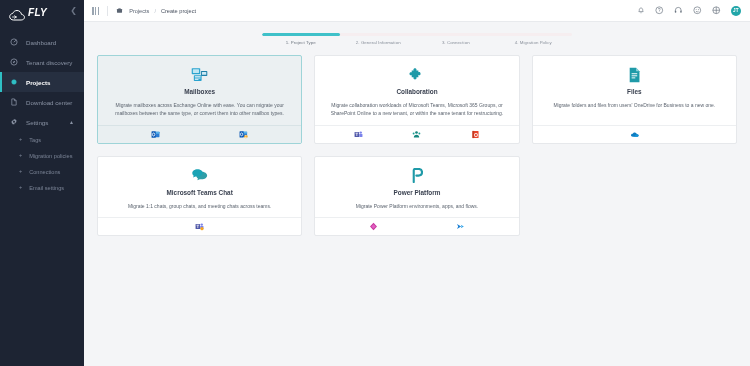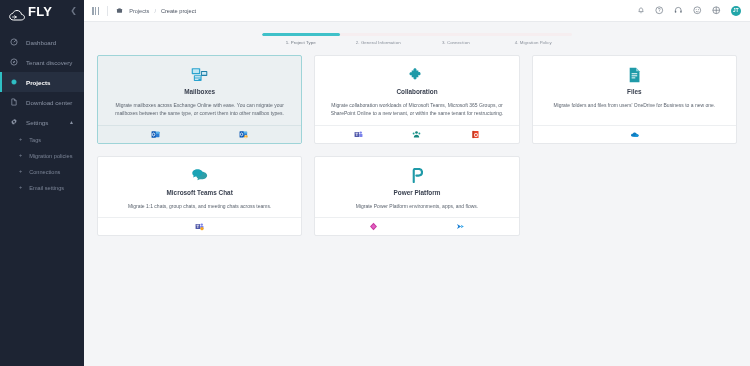--- a/index.html
+++ b/index.html
@@ -21,22 +21,22 @@
   .logo-row {
     height: 22px;
     display: flex; align-items: center;
     padding: 0 7px 0 9px;
     justify-content: space-between;
   }
   .logo { display: flex; align-items: flex-end; gap: 2px; }
   .logo-cloud { width: 17px; height: 12px; display: block; }
   .logo-textwrap { position: relative; display: block; }
   .logo-text {
-    font-size: 13px; font-weight: 700; color: #ffffff;
-    letter-spacing: .3px; line-height: 10px;
+    font-size: 10px; font-weight: 700; color: #ffffff;
+    letter-spacing: .3px; line-height: 10px; font-style: italic;
   }
   .collapse-icon { color: #6b7485; font-size: 8px; line-height: 1; }
 
   .nav { margin-top: 10px; }
   .nav-item {
     height: 20px; display: flex; align-items: center;
     padding-left: 9px; gap: 8px; position: relative;
     color: #8a93a5; font-size: 6.2px;
   }
   .nav-item.active { background: #262f40; color: #ffffff; font-weight: 700; }

